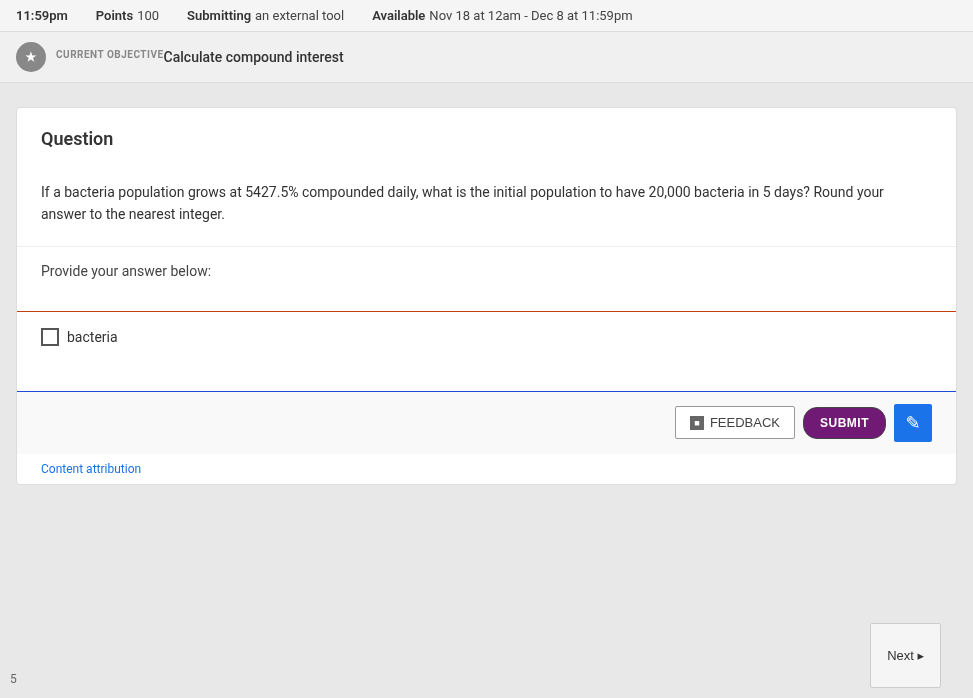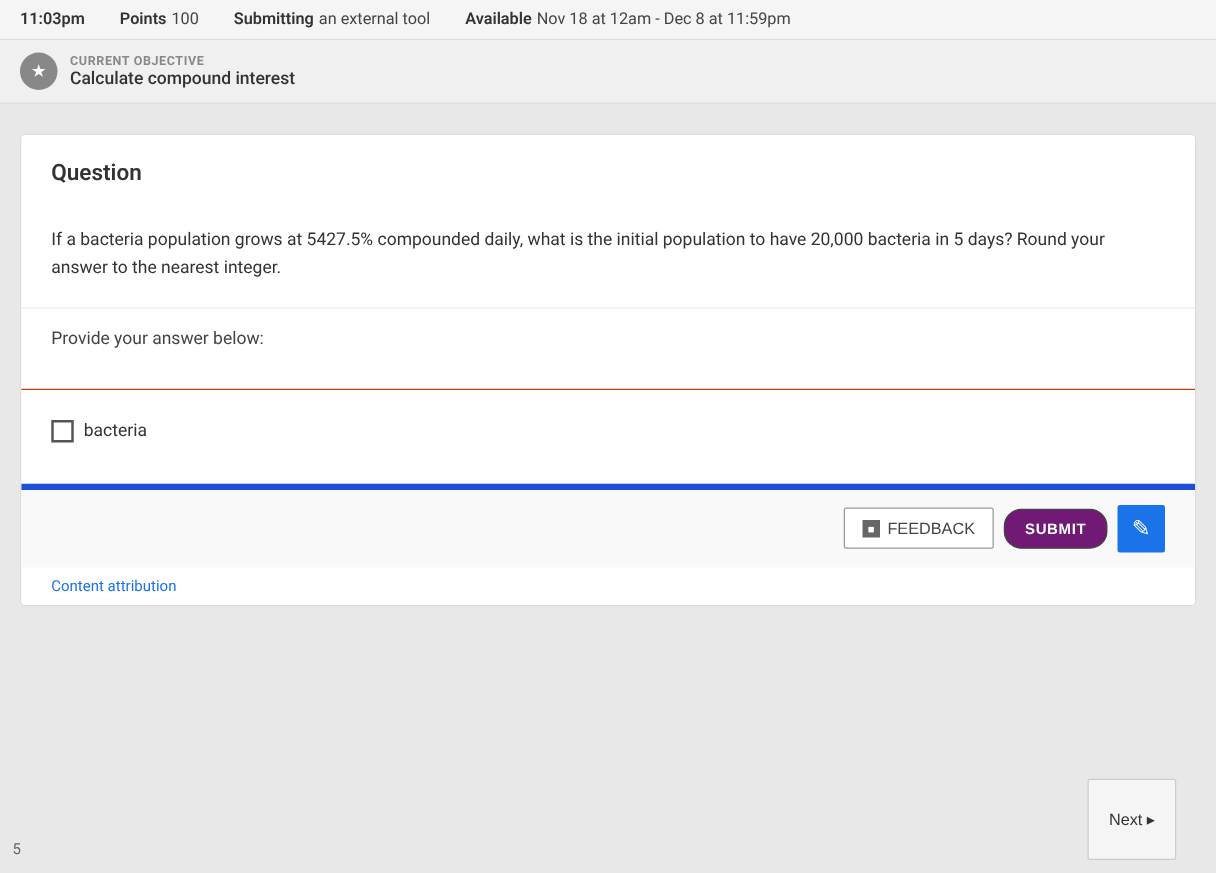--- a/index.html
+++ b/index.html
@@ -65,21 +65,21 @@
       align-items: center;
       justify-content: center;
       color: white;
       font-size: 12px;
       font-weight: bold;
       flex-shrink: 0;
     }
 
     .objective-text-block {
       display: flex;
-      flex-direction: column;
+      flex-direction: row;
     }
 
     .objective-label {
       font-size: 10px;
       font-weight: 700;
       color: #888;
       letter-spacing: 0.5px;
       text-transform: uppercase;
     }
 
@@ -127,23 +127,23 @@
     .answer-label {
       font-size: 14px;
       color: #444;
       margin-bottom: 16px;
     }
 
     .input-area {
       padding: 16px 24px 24px 24px;
       min-height: 80px;
       display: flex;
-      align-items: center;
+      align-items: flex-start;
       gap: 10px;
-      border-bottom: 5px solid #1d4ed8;
+      border-bottom: 1px solid #1d4ed8;
     }
 
     .answer-checkbox {
       width: 18px;
       height: 18px;
       border: 2px solid #555;
       background: white;
       flex-shrink: 0;
       cursor: pointer;
     }
@@ -266,21 +266,21 @@
       left: 10px;
       font-size: 12px;
       color: #666;
     }
   </style>
 </head>
 <body>
 
 <div class="top-bar">
   <span class="top-bar-item">
-    <span class="top-bar-label">11:03pm</span>
+    <span class="top-bar-label">11:59pm</span>
   </span>
   <span class="top-bar-separator"></span>
   <span class="top-bar-item">
     <span class="top-bar-label">Points</span>
     <span class="top-bar-value">100</span>
   </span>
   <span class="top-bar-separator"></span>
   <span class="top-bar-item">
     <span class="top-bar-label">Submitting</span>
     <span class="top-bar-value">an external tool</span>

